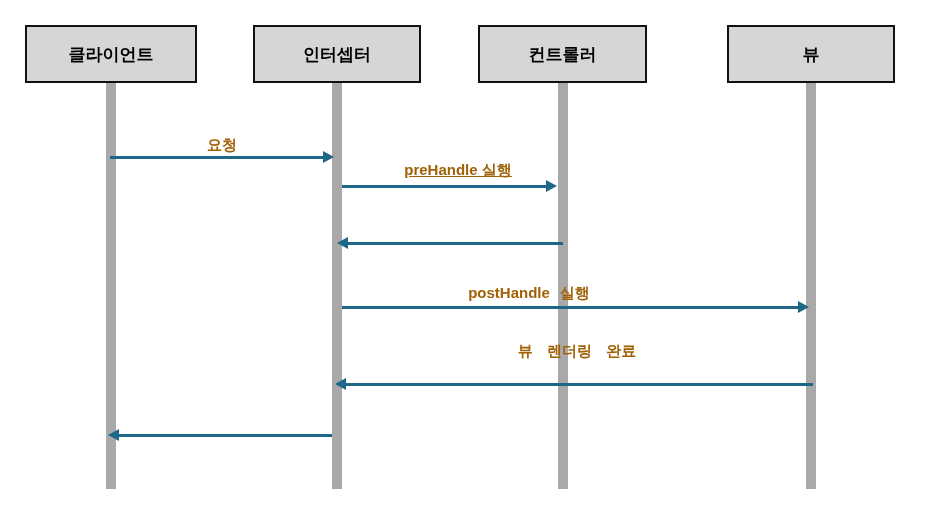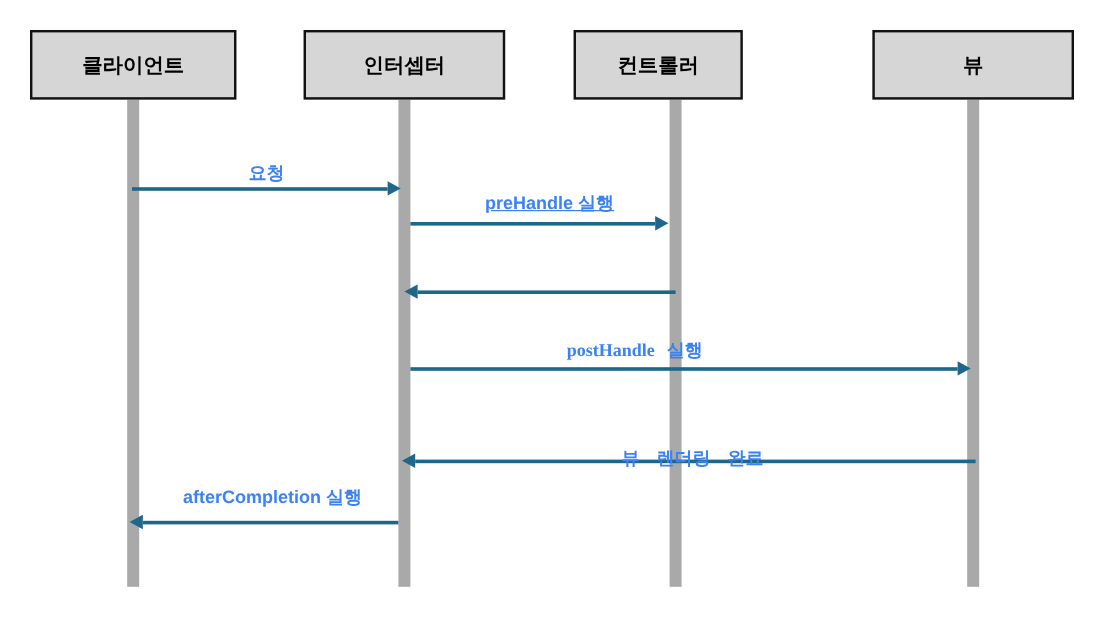--- a/index.html
+++ b/index.html
@@ -69,45 +69,44 @@
     border-top: 6.5px solid transparent;
     border-bottom: 6.5px solid transparent;
   }
   
   .msg-label {
     position: absolute;
     transform: translateX(-50%);
     white-space: nowrap;
     font-size: 15px;
     font-weight: bold;
-    color: #3b82f6;
+    color: #a16207;
     line-height: 18px;
     z-index: 4;
   }
   .msg-label.split {
     display: flex;
     gap: 10px;
-    font-family: Liberation Serif, serif;
   }
   .msg-label.wide {
     word-spacing: 10px;
   }
 </style>
 </head>
 <body>
 
 <div class="canvas">
 
   <div class="actor-box" style="left:253px; width:168px;">
     <span>인터셉터</span>
   </div>
   <div class="actor-box" style="left:25px;  width:172px;">
     <span>클라이언트</span>
   </div>
-  <div class="actor-box" style="left:478px; width:141px;">
+  <div class="actor-box" style="left:478px; width:169px;">
     <span>컨트롤러</span>
   </div>
   <div class="actor-box" style="left:727px; width:168px;">
     <span>뷰</span>
   </div>
 
   <div class="lifeline" style="left:106px;"></div>
   <div class="lifeline" style="left:332px;"></div>
   <div class="lifeline" style="left:558px;"></div>
   <div class="lifeline" style="left:806px;"></div>
@@ -119,19 +118,18 @@
   <div class="arrow right" style="left:342px; top:185px; width:204px;"></div>
 
   <div class="arrow left" style="left:348px; top:242px; width:215px;"></div>
 
   <div class="msg-label split" style="left:529px; top:284px;">
     <span>postHandle</span>
     <span>실행</span>
   </div>
   <div class="arrow right" style="left:342px; top:306px; width:456px;"></div>
 
-  <div class="msg-label wide" style="left:577px; top:374px;">뷰 렌더링 완료</div>
+  <div class="msg-label wide" style="left:577px; top:342px;">뷰 렌더링 완료</div>
   <div class="arrow left" style="left:346px; top:383px; width:467px;"></div>
 
-  <div class="msg-label" style="left:227px; top:406px;">afterCompletion 실행</div>
   <div class="arrow left" style="left:119px; top:434px; width:213px;"></div>
 
 </div>
 
 </body></html>

